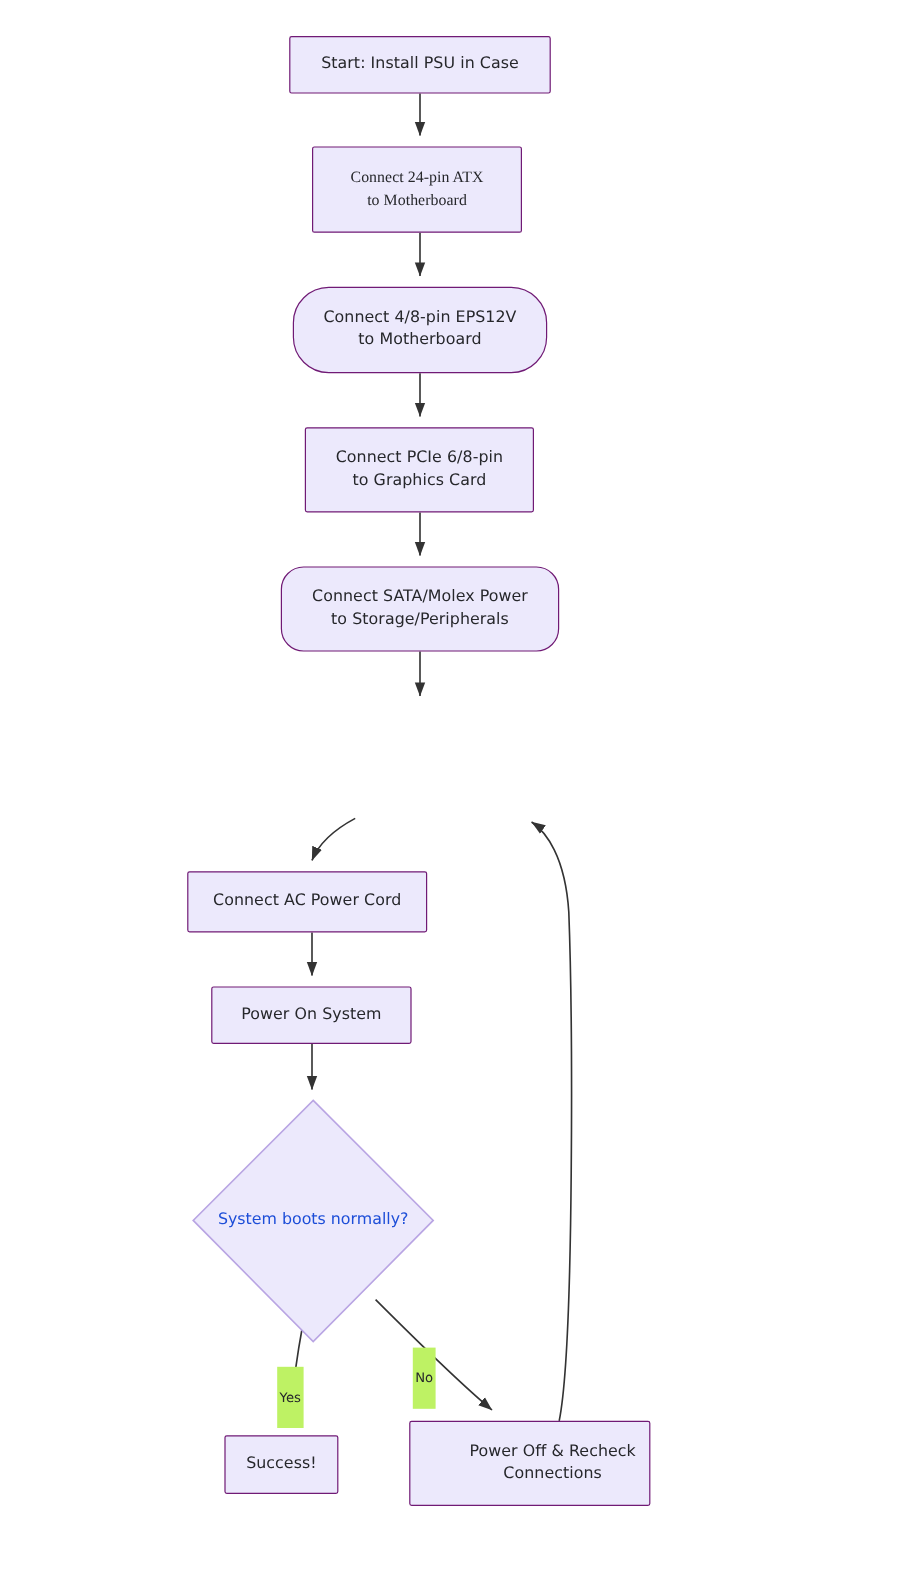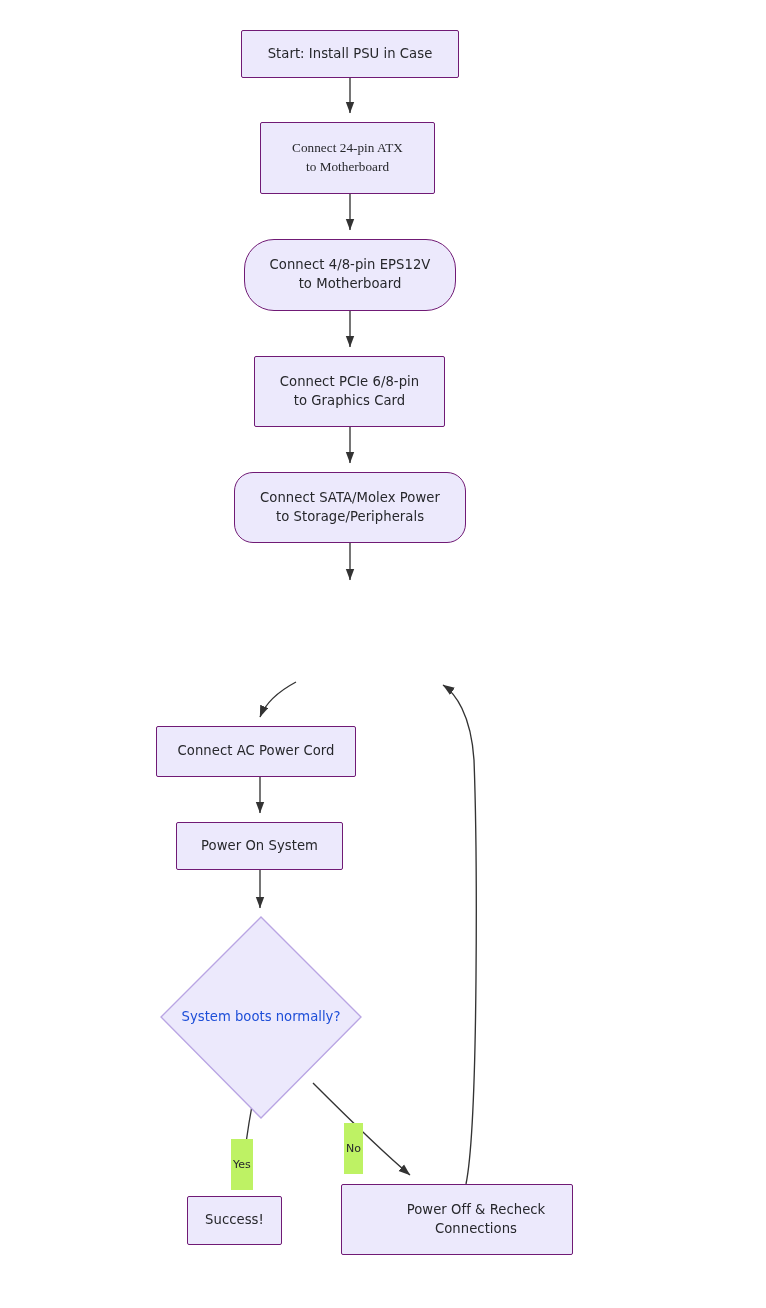--- a/index.html
+++ b/index.html
@@ -137,21 +137,21 @@
   </div>
 
   <div class="node-diamond-wrap" style="left:161px; top:917px; width:200px; height:201px;">
     <span class="diamond-label">System boots normally?</span>
   </div>
 
   <div class="node-box" style="left:187px; top:1196px; width:95px; height:49px;">
     <span>Success!</span>
   </div>
 
-  <div class="node-box" style="left:341px; top:1184px; width:232px; height:71px;padding-left:44px;">
+  <div class="node-box" style="left:341px; top:1184px; width:201px; height:71px;padding-left:44px;">
     <span>Power Off &amp; Recheck
 Connections</span>
   </div>
 
   <div class="edge-label" style="left:231px; top:1139px;">Yes</div>
 
   <div class="edge-label" style="left:344px; top:1123px;">No</div>
 
 </div>
 

